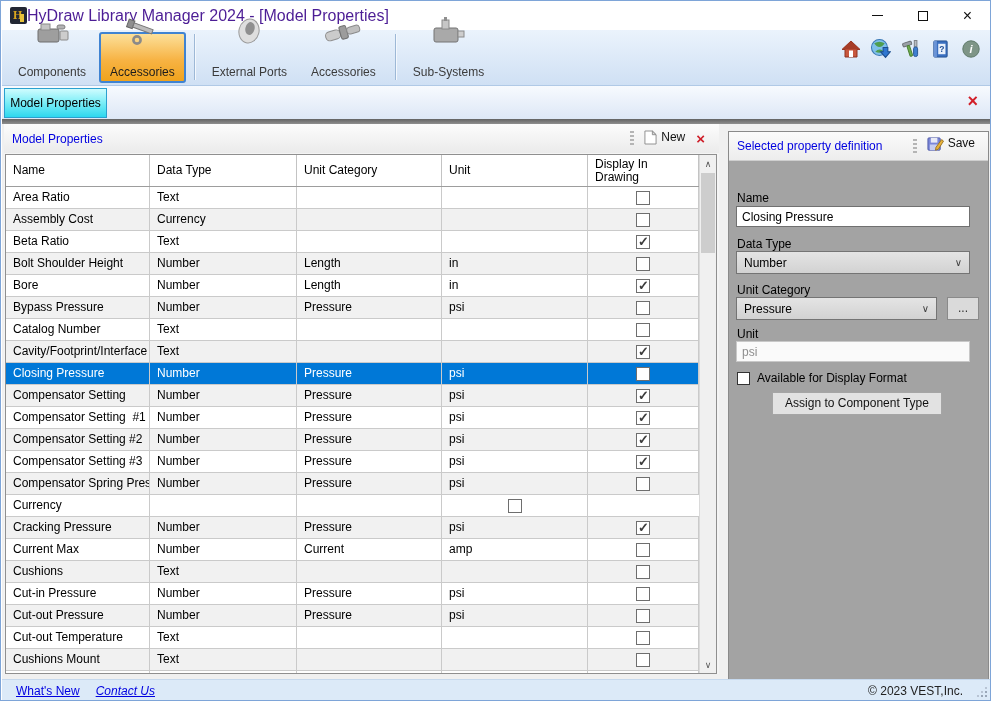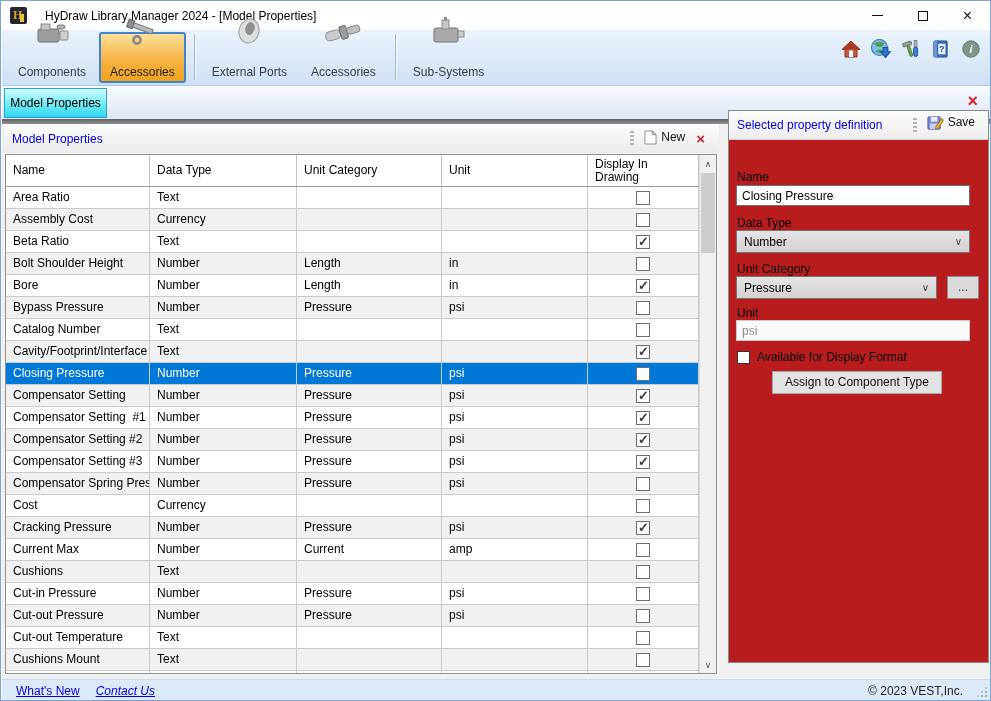--- a/index.html
+++ b/index.html
@@ -5,21 +5,21 @@
   * { margin:0; padding:0; box-sizing:border-box; }
   html,body { width:991px; height:701px; }
   body { font-family:"Liberation Sans", sans-serif; font-size:12px; color:#000; background:#fff; }
   #window { position:absolute; inset:0; width:991px; height:701px; border:1px solid #7ea5d8; background:#fff; overflow:hidden; }
 
   
   .titlebar { position:absolute; left:0; top:0; width:100%; height:29px; background:#fff; display:flex; align-items:center; }
   .app-icon { width:17px; height:17px; margin-left:9px; background:#232733; border-radius:2px; position:relative; }
   .app-icon span { position:absolute; left:3px; top:1px; color:#d9a61f; font-weight:bold; font-size:12px; font-family:"Liberation Serif",serif; }
   .app-icon i { position:absolute; right:3px; bottom:2px; width:4px; height:8px; background:#e8c23a; }
-  .title-text { margin-left:18px; font-size:12px; color:#000000; }
+  .title-text { margin-left:0; font-size:16px; color:#4c1d95; }
   .win-btns { position:absolute; right:0; top:0; height:29px; display:flex; }
   .win-btn { width:45px; height:29px; display:flex; align-items:center; justify-content:center; color:#111; font-size:14px; }
   .win-btn .mini { width:11px; height:1px; background:#111; display:block; }
   .win-btn .maxi { width:10px; height:10px; border:1px solid #111; display:block; }
   .win-btn.close-glyph { font-size:16px; }
 
   
   .ribbon { position:absolute; left:1px; top:29px; width:989px; height:56px; background:linear-gradient(#ebf3fc,#cfe0f4); border-bottom:1px solid #b0c9e6; display:flex; align-items:flex-end; padding:0 0 2px 5px; }
   .ribbon-btn { height:51px; padding:3px 9px 2px; margin-right:2px; display:flex; flex-direction:column; align-items:center; justify-content:flex-end; gap:19px; color:#3b3b3b; border:2px solid transparent; border-radius:3px; }
   .ribbon-btn .icon-wrap { height:30px; display:flex; align-items:center; }
@@ -56,21 +56,21 @@
   .gcheck { width:14px; height:14px; border:1px solid #6e6e6e; background:#fff; position:relative; }
   .gcheck.checked::after { content:"✓"; position:absolute; left:1px; top:-2px; font-size:13px; font-weight:bold; color:#3d3d3d; }
 
   .vscroll { position:absolute; right:0; top:0; width:17px; height:100%; background:#f0f0f0; border-left:1px solid #dadada; }
   .varrow { position:absolute; left:0; width:16px; height:17px; display:flex; align-items:center; justify-content:center; color:#555; font-size:9px; }
   .varrow.up { top:0; }
   .varrow.down { bottom:0; }
   .vthumb { position:absolute; left:1px; top:18px; width:14px; height:80px; background:#cdcdcd; }
 
   
-  .right-panel { position:absolute; left:727px; top:109px; width:261px; height:553px; background:#b91c1c; border:1px solid #8a8a8a; }
+  .right-panel { position:absolute; left:727px; top:130px; width:261px; height:553px; background:#a3a3a3; border:1px solid #8a8a8a; }
   .right-panel .panel-header { border-bottom:1px solid #cfcfcf; background:linear-gradient(#fbfbfb,#ededed); }
   .rp-body { position:relative; height:calc(100% - 29px); }
   .field-label { position:absolute; left:8px; color:#000; }
   .txt-input { position:absolute; left:7px; width:234px; height:21px; border:1px solid #707070; background:#fff; padding:0 5px; font-family:"Liberation Sans",sans-serif; font-size:12px; color:#000; }
   .txt-input:disabled { background:#fafafa; color:#8e8e8e; border:1px solid #c8c8c8; }
   .combo { position:absolute; left:7px; height:23px; background:linear-gradient(#e4e4e4,#d2d2d2); border:1px solid #747474; display:flex; align-items:center; padding:0 7px; color:#000; }
   .combo .chev { margin-left:auto; color:#3f3f3f; font-size:10px; }
   .browse-btn { position:absolute; left:218px; width:32px; height:23px; background:#dadada; border:1px solid #8a8a8a; text-align:center; line-height:20px; color:#333; }
   .chk-row { position:absolute; left:8px; display:flex; align-items:center; gap:7px; }
   .chk-box { width:13px; height:13px; border:1px solid #333; background:#fff; }
@@ -380,21 +380,20 @@
       <div class="cell">Compensator Spring Press...</div>
       <div class="cell">Number</div>
       <div class="cell">Pressure</div>
       <div class="cell">psi</div>
       <div class="cbcell">
         <span class="gcheck"></span>
       </div>
     </div>
 
     <div class="grid-row">
-      <div class="cell">Cost</div>
       <div class="cell">Currency</div>
       <div class="cell"></div>
       <div class="cell"></div>
       <div class="cbcell">
         <span class="gcheck"></span>
       </div>
     </div>
 
     <div class="grid-row">
       <div class="cell">Cracking Pressure</div>

